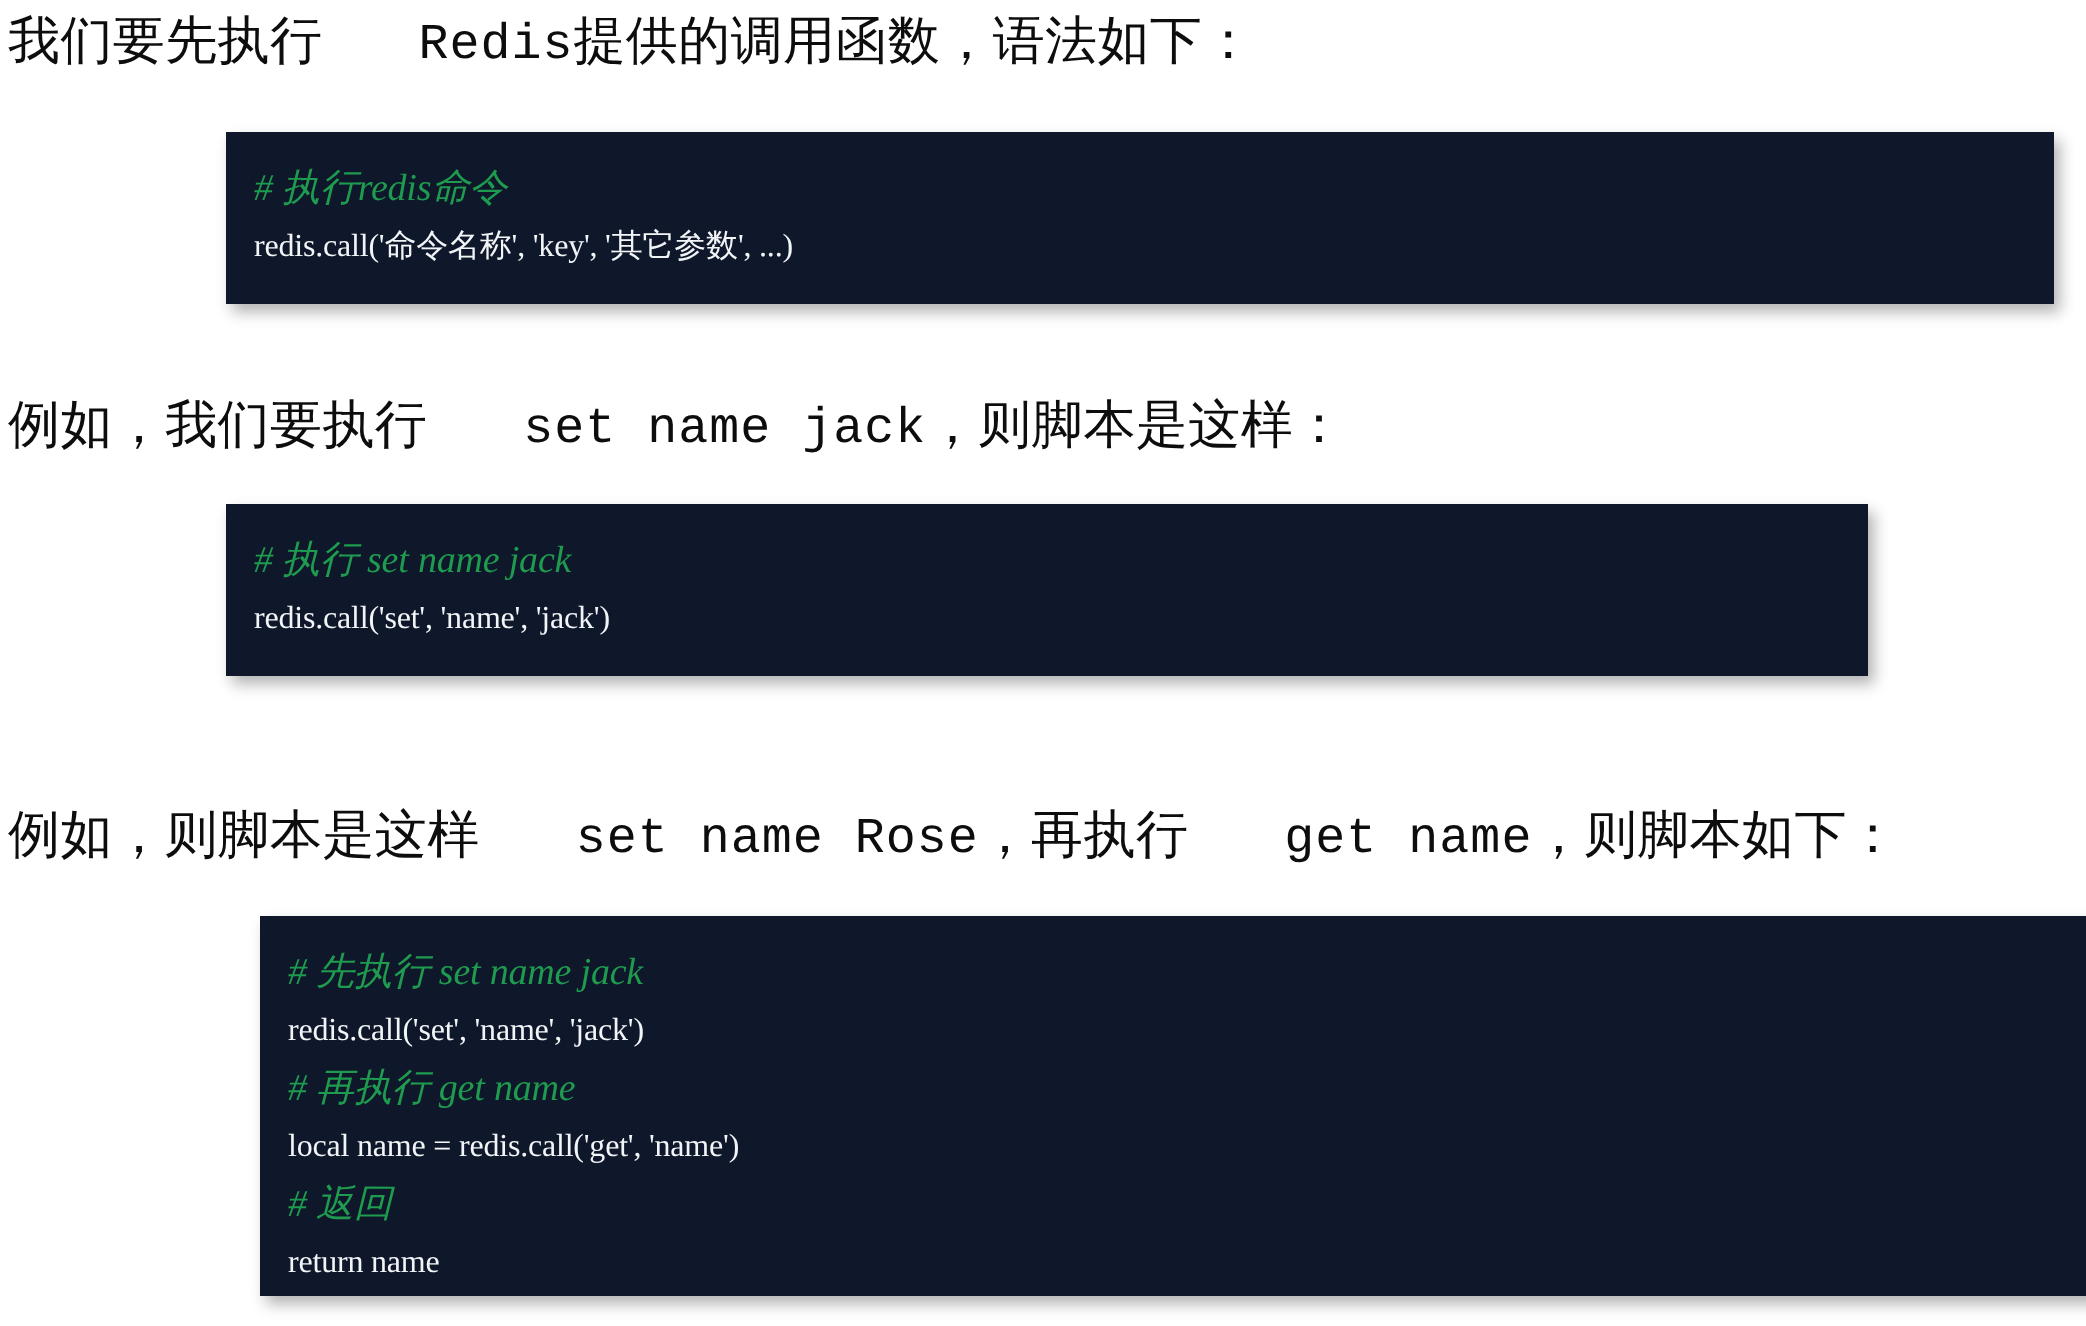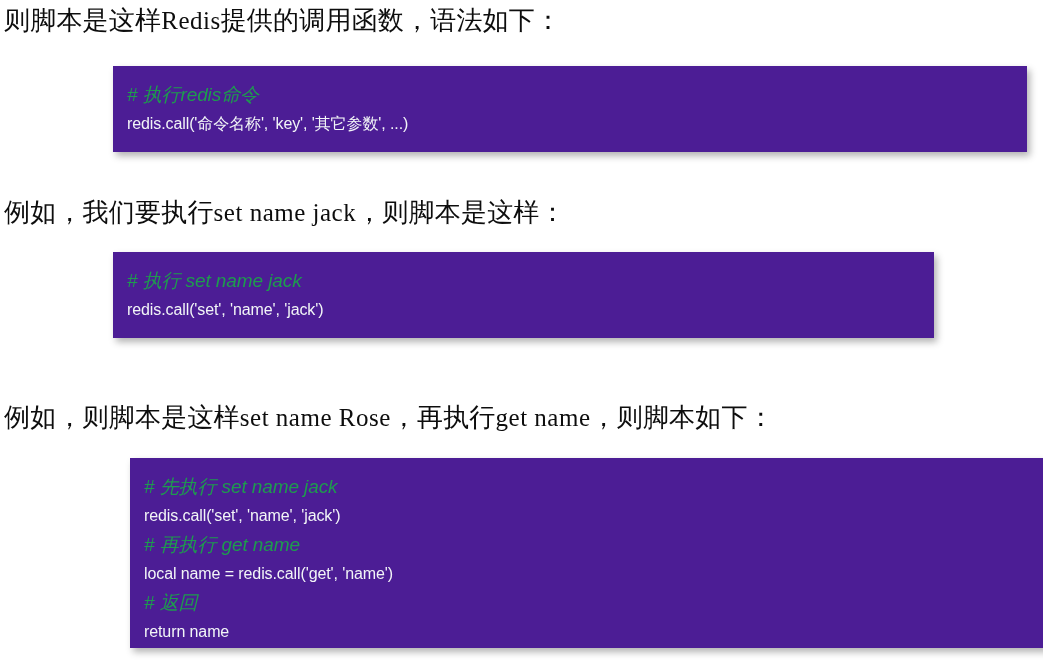--- a/index.html
+++ b/index.html
@@ -25,37 +25,38 @@
     position: absolute;
     left: 4px;
     color: #0d0d0d;
     font-family: "Liberation Serif", "DejaVu Serif", serif;
     font-size: 26px;
     line-height: 34px;
     white-space: nowrap;
     letter-spacing: 0.2px;
   }
   .prose .mono {
-    font-family: Liberation Serif, serif;
+    font-family: Liberation Mono, monospace;
     font-size: 25px;
     letter-spacing: 0.5px;
+    margin-left: 48px;
   }
 
   #prose-1 { top: 4px; }
   #prose-2 { top: 196px; }
   #prose-3 { top: 401px; }
 
   
   .code-block {
     position: absolute;
-    background: #4c1d95;
+    background: #0f172a;
     box-shadow: 3px 4px 7px rgba(0, 0, 0, 0.30);
     box-sizing: border-box;
     padding: 14px 0 12px 14px;
-    font-family: Liberation Sans, sans-serif;
+    font-family: Liberation Serif, serif;
     overflow: hidden;
   }
 
   #code-block-1 {
     left: 113px;
     top: 66px;
     width: 914px;
     height: 86px;
   }
   #code-block-2 {
@@ -85,21 +86,21 @@
     font-weight: 500;
     font-size: 19px;
   }
 </style>
 </head>
 <body>
 
 <div class="page">
 
   <div class="prose" id="prose-1">
-    <span>则脚本是这样</span><span class="mono">Redis</span><span>提供的调用函数，语法如下：</span>
+    <span>我们要先执行</span><span class="mono">Redis</span><span>提供的调用函数，语法如下：</span>
   </div>
 
   <div class="code-block" id="code-block-1">
     <div class="code-line comment"># 执行redis命令</div>
     <div class="code-line">redis.call('命令名称', 'key', '其它参数', ...)</div>
   </div>
 
   <div class="prose" id="prose-2">
     <span>例如，我们要执行</span><span class="mono">set name jack</span><span>，则脚本是这样：</span>
   </div>

